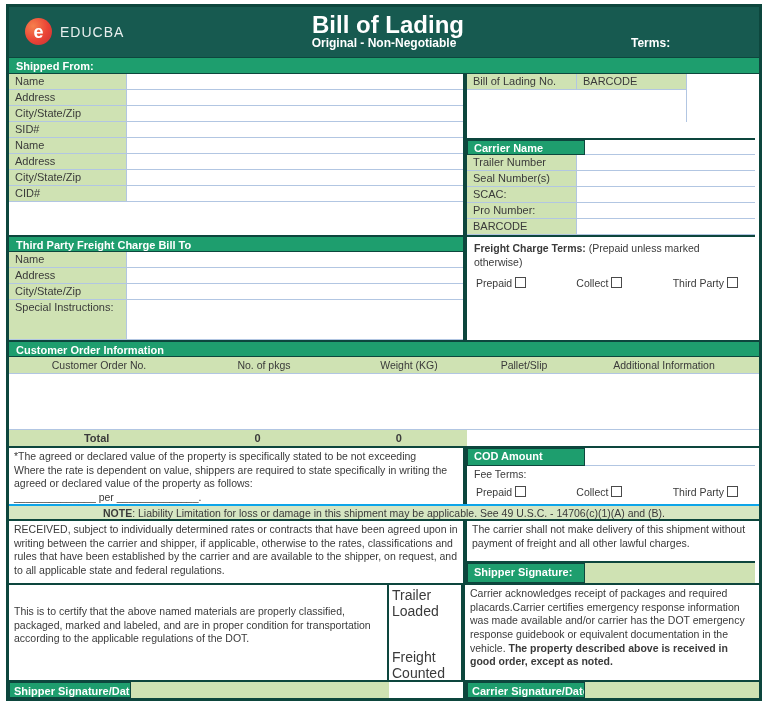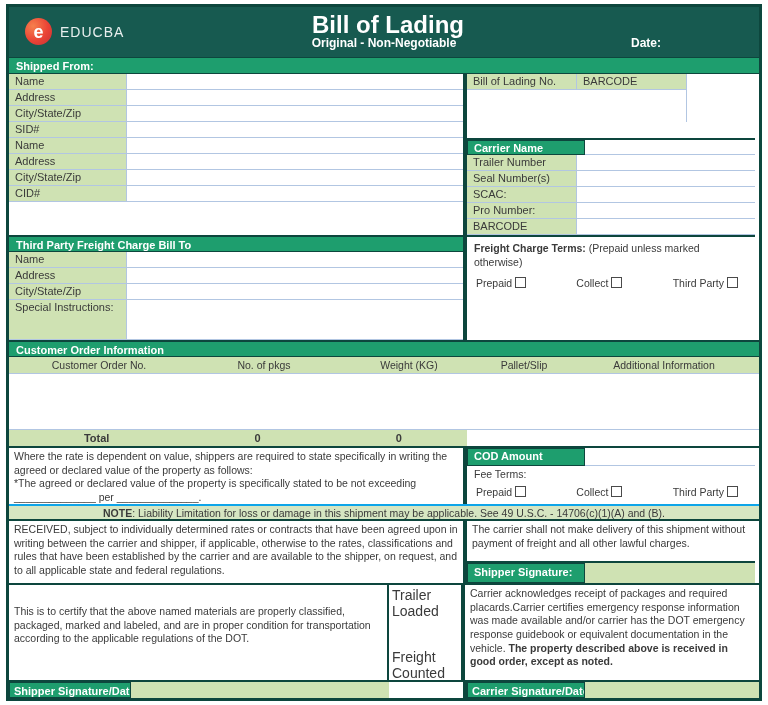--- a/index.html
+++ b/index.html
@@ -115,21 +115,21 @@
 
 <div id="page">
 
   <div class="hdr">
     <div class="logo">
       <div class="logo-circle">e</div>
       <div class="logo-text">EDUCBA</div>
     </div>
     <div class="hdr-title">Bill of Lading</div>
     <div class="hdr-sub">Original - Non-Negotiable</div>
-    <div class="hdr-date">Date:</div>
+    <div class="hdr-date">Terms:</div>
   </div>
 
   <div class="secbar">Shipped From:</div>
   <div class="split">
     <div class="lpanel">
       <div class="frow">
           <div class="flabel w-l">Name</div>
           <div class="finput"></div>
         </div>
       <div class="frow">
@@ -254,22 +254,22 @@
         <div class="co-col co-c0 bold">Total</div>
         <div class="co-col co-c1 bold">0</div>
         <div class="co-col co-c2 bold">0</div>
       </div>
       <div class="co-total-white"></div>
     </div>
   </div>
 
   <div class="secE">
     <div class="secE-left txt">
+      <div>*The agreed or declared value of the property is specifically stated to be not exceeding</div>
       <div>Where the rate is dependent on value, shippers are required to state specifically in writing the agreed or declared value of the property as follows:</div>
-      <div>*The agreed or declared value of the property is specifically stated to be not exceeding</div>
       <div>______________ per ______________.</div>
     </div>
     <div class="rpanel">
       <div class="cod-hd-row">
         <div class="cod-hd greenbar-dark">COD Amount</div>
         <div class="cod-hd-input"></div>
       </div>
       <div class="cod-body txt">
         <div>Fee Terms:</div>
         <div class="cbrow" style="margin-top:4px;">

